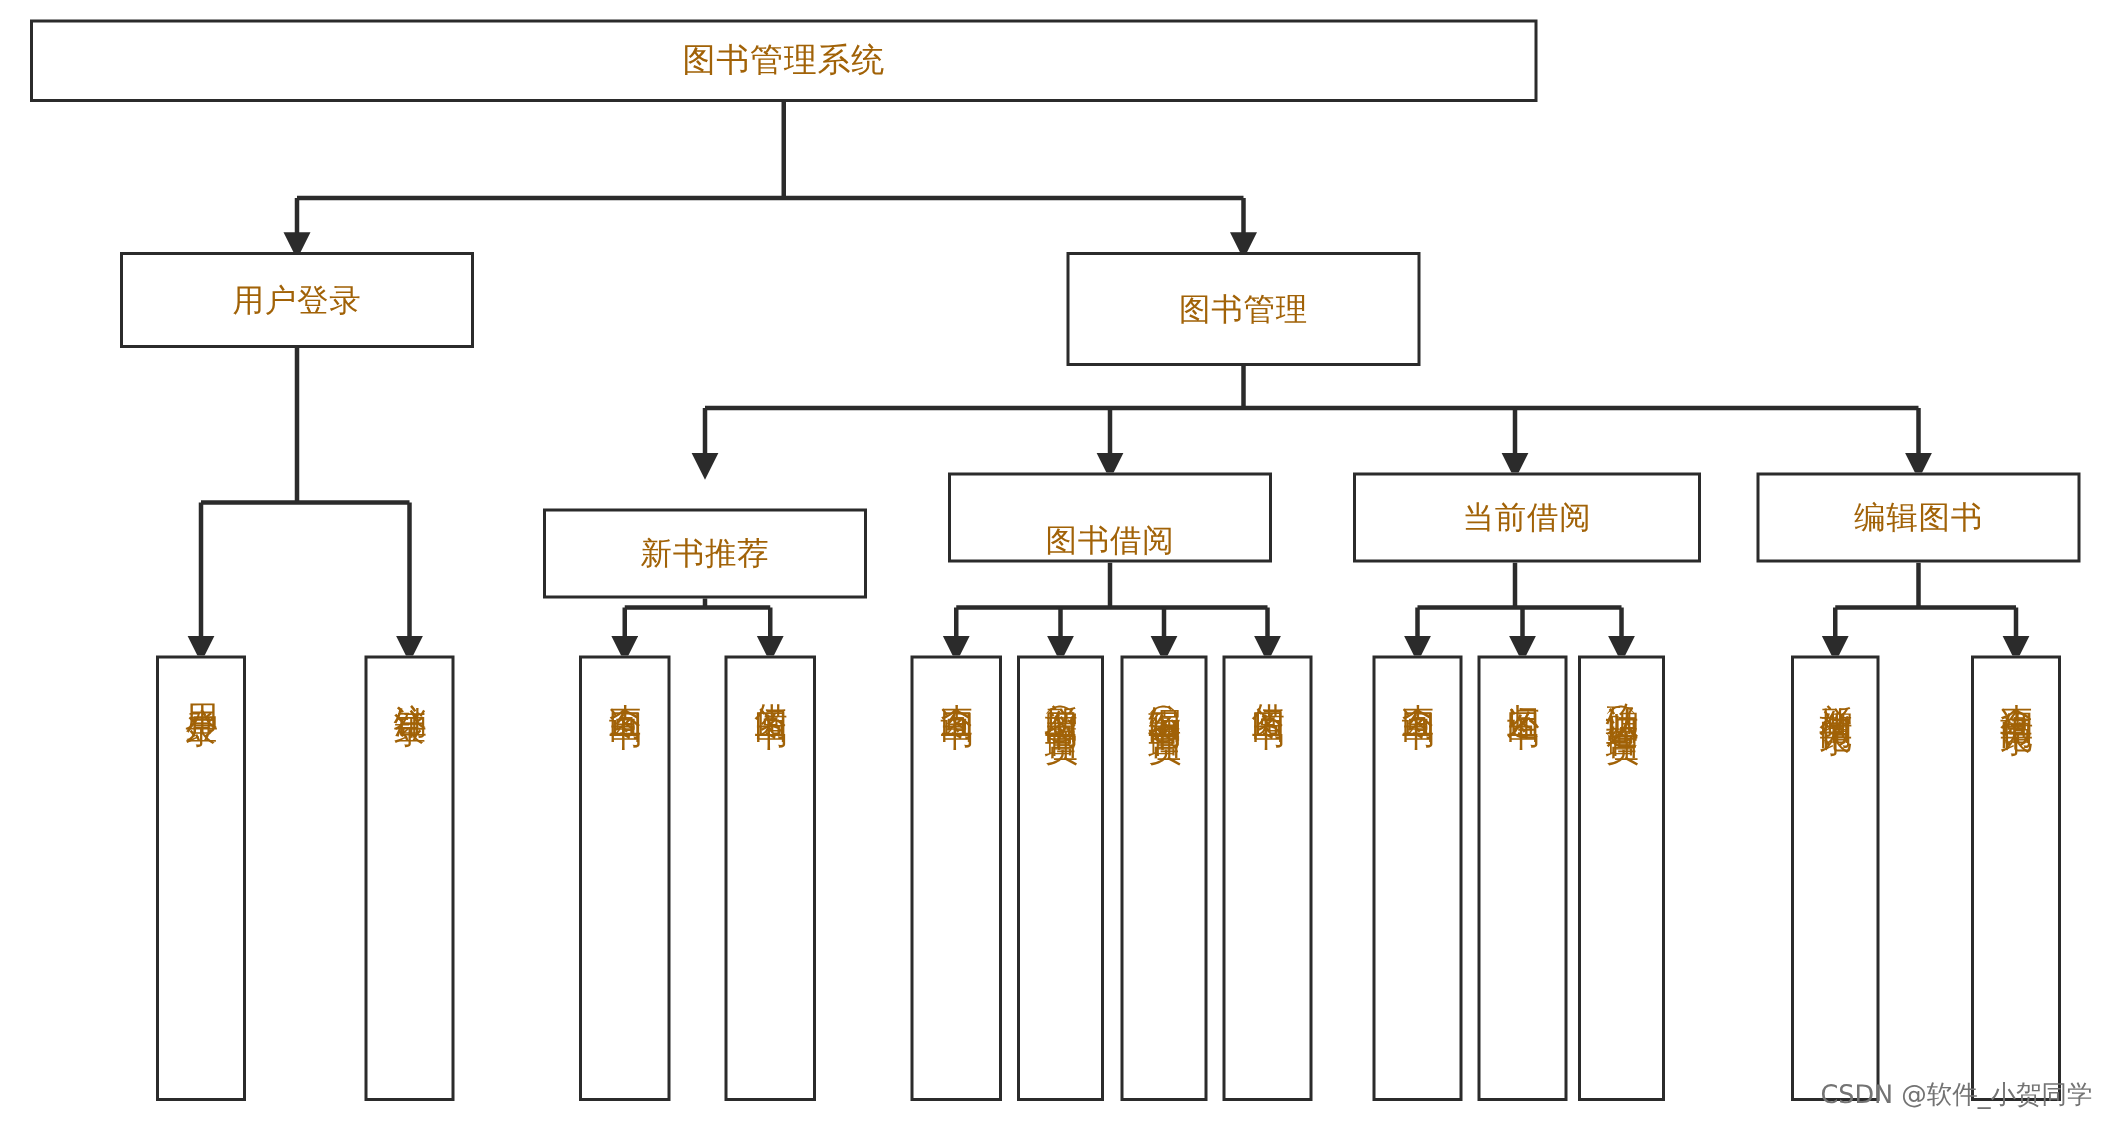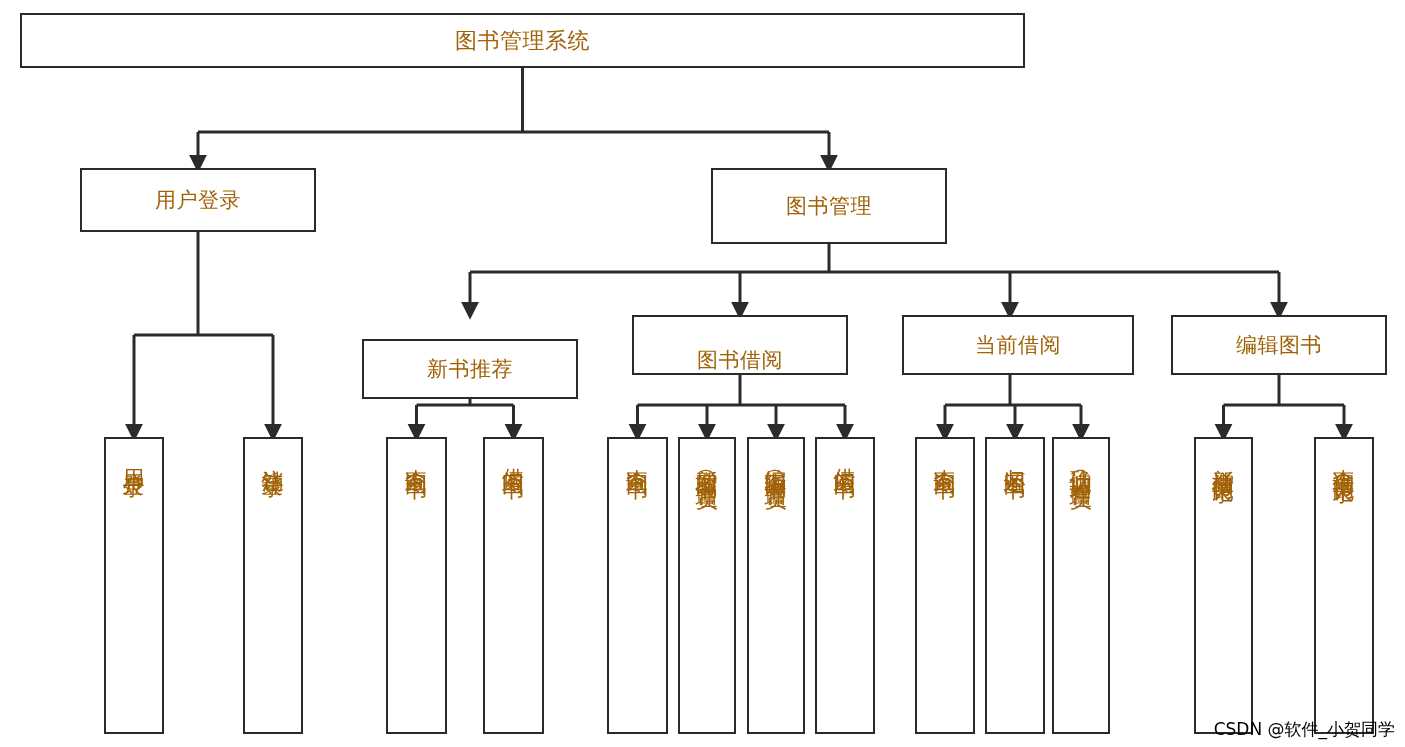--- a/index.html
+++ b/index.html
@@ -62,21 +62,21 @@
     font-size: 22px;
     letter-spacing: 3px;
     line-height: 1.05;
     white-space: nowrap;
   }
   .watermark {
     position: absolute;
     right: 10px;
     bottom: 6px;
     font-size: 17px;
-    color: #000000;
+    color: #737373;
     white-space: nowrap;
     z-index: 5;
     font-family: "DejaVu Sans", "Liberation Sans", sans-serif;
   }
 </style>
 </head>
 <body>
 
 <div id="canvas">
 

